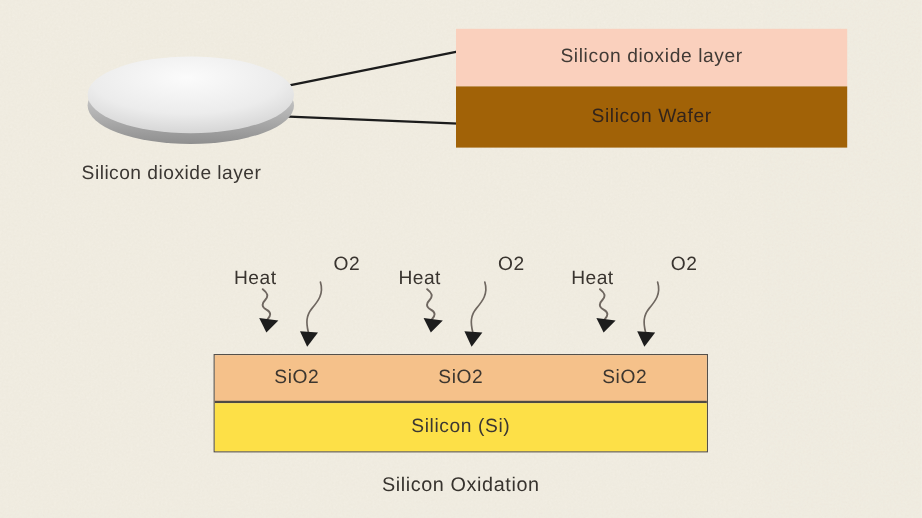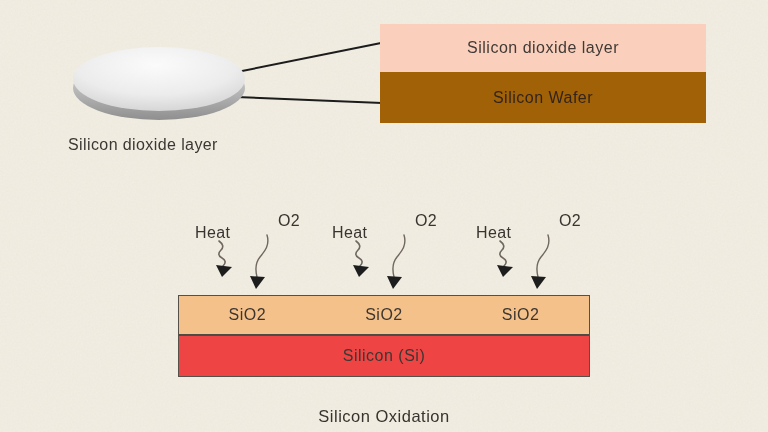--- a/index.html
+++ b/index.html
@@ -43,27 +43,27 @@
     position: absolute; left: 178px; top: 295px; width: 412px;
     border: 1.5px solid #55504a;
   }
   .sio2-band {
     height: 40px; background: #f5c18a;
     border-bottom: 2px solid #4f4a44;
     display: flex; justify-content: space-around; align-items: center;
   }
   .sio2-band span { font-size: 16px; letter-spacing: 0.5px; color: #3c362f; }
   .si-band {
-    height: 40px; background: #ef4444;
+    height: 40px; background: #fde047;
     display: flex; justify-content: center; align-items: center;
     font-size: 16px; letter-spacing: 0.5px; color: #3b3733; text-align: center;
   }
 
   .bottom-caption {
-    position: absolute; left: 178px; top: 407px; width: 412px;
+    position: absolute; left: 178px; top: 395px; width: 412px;
     text-align: center; font-size: 16.5px; letter-spacing: 0.5px; color: #37332e;
   }
 </style>
 </head>
 <body>
 
 <div class="canvas">
 
   <svg class="texture-svg" width="768" height="432">
     <defs>

